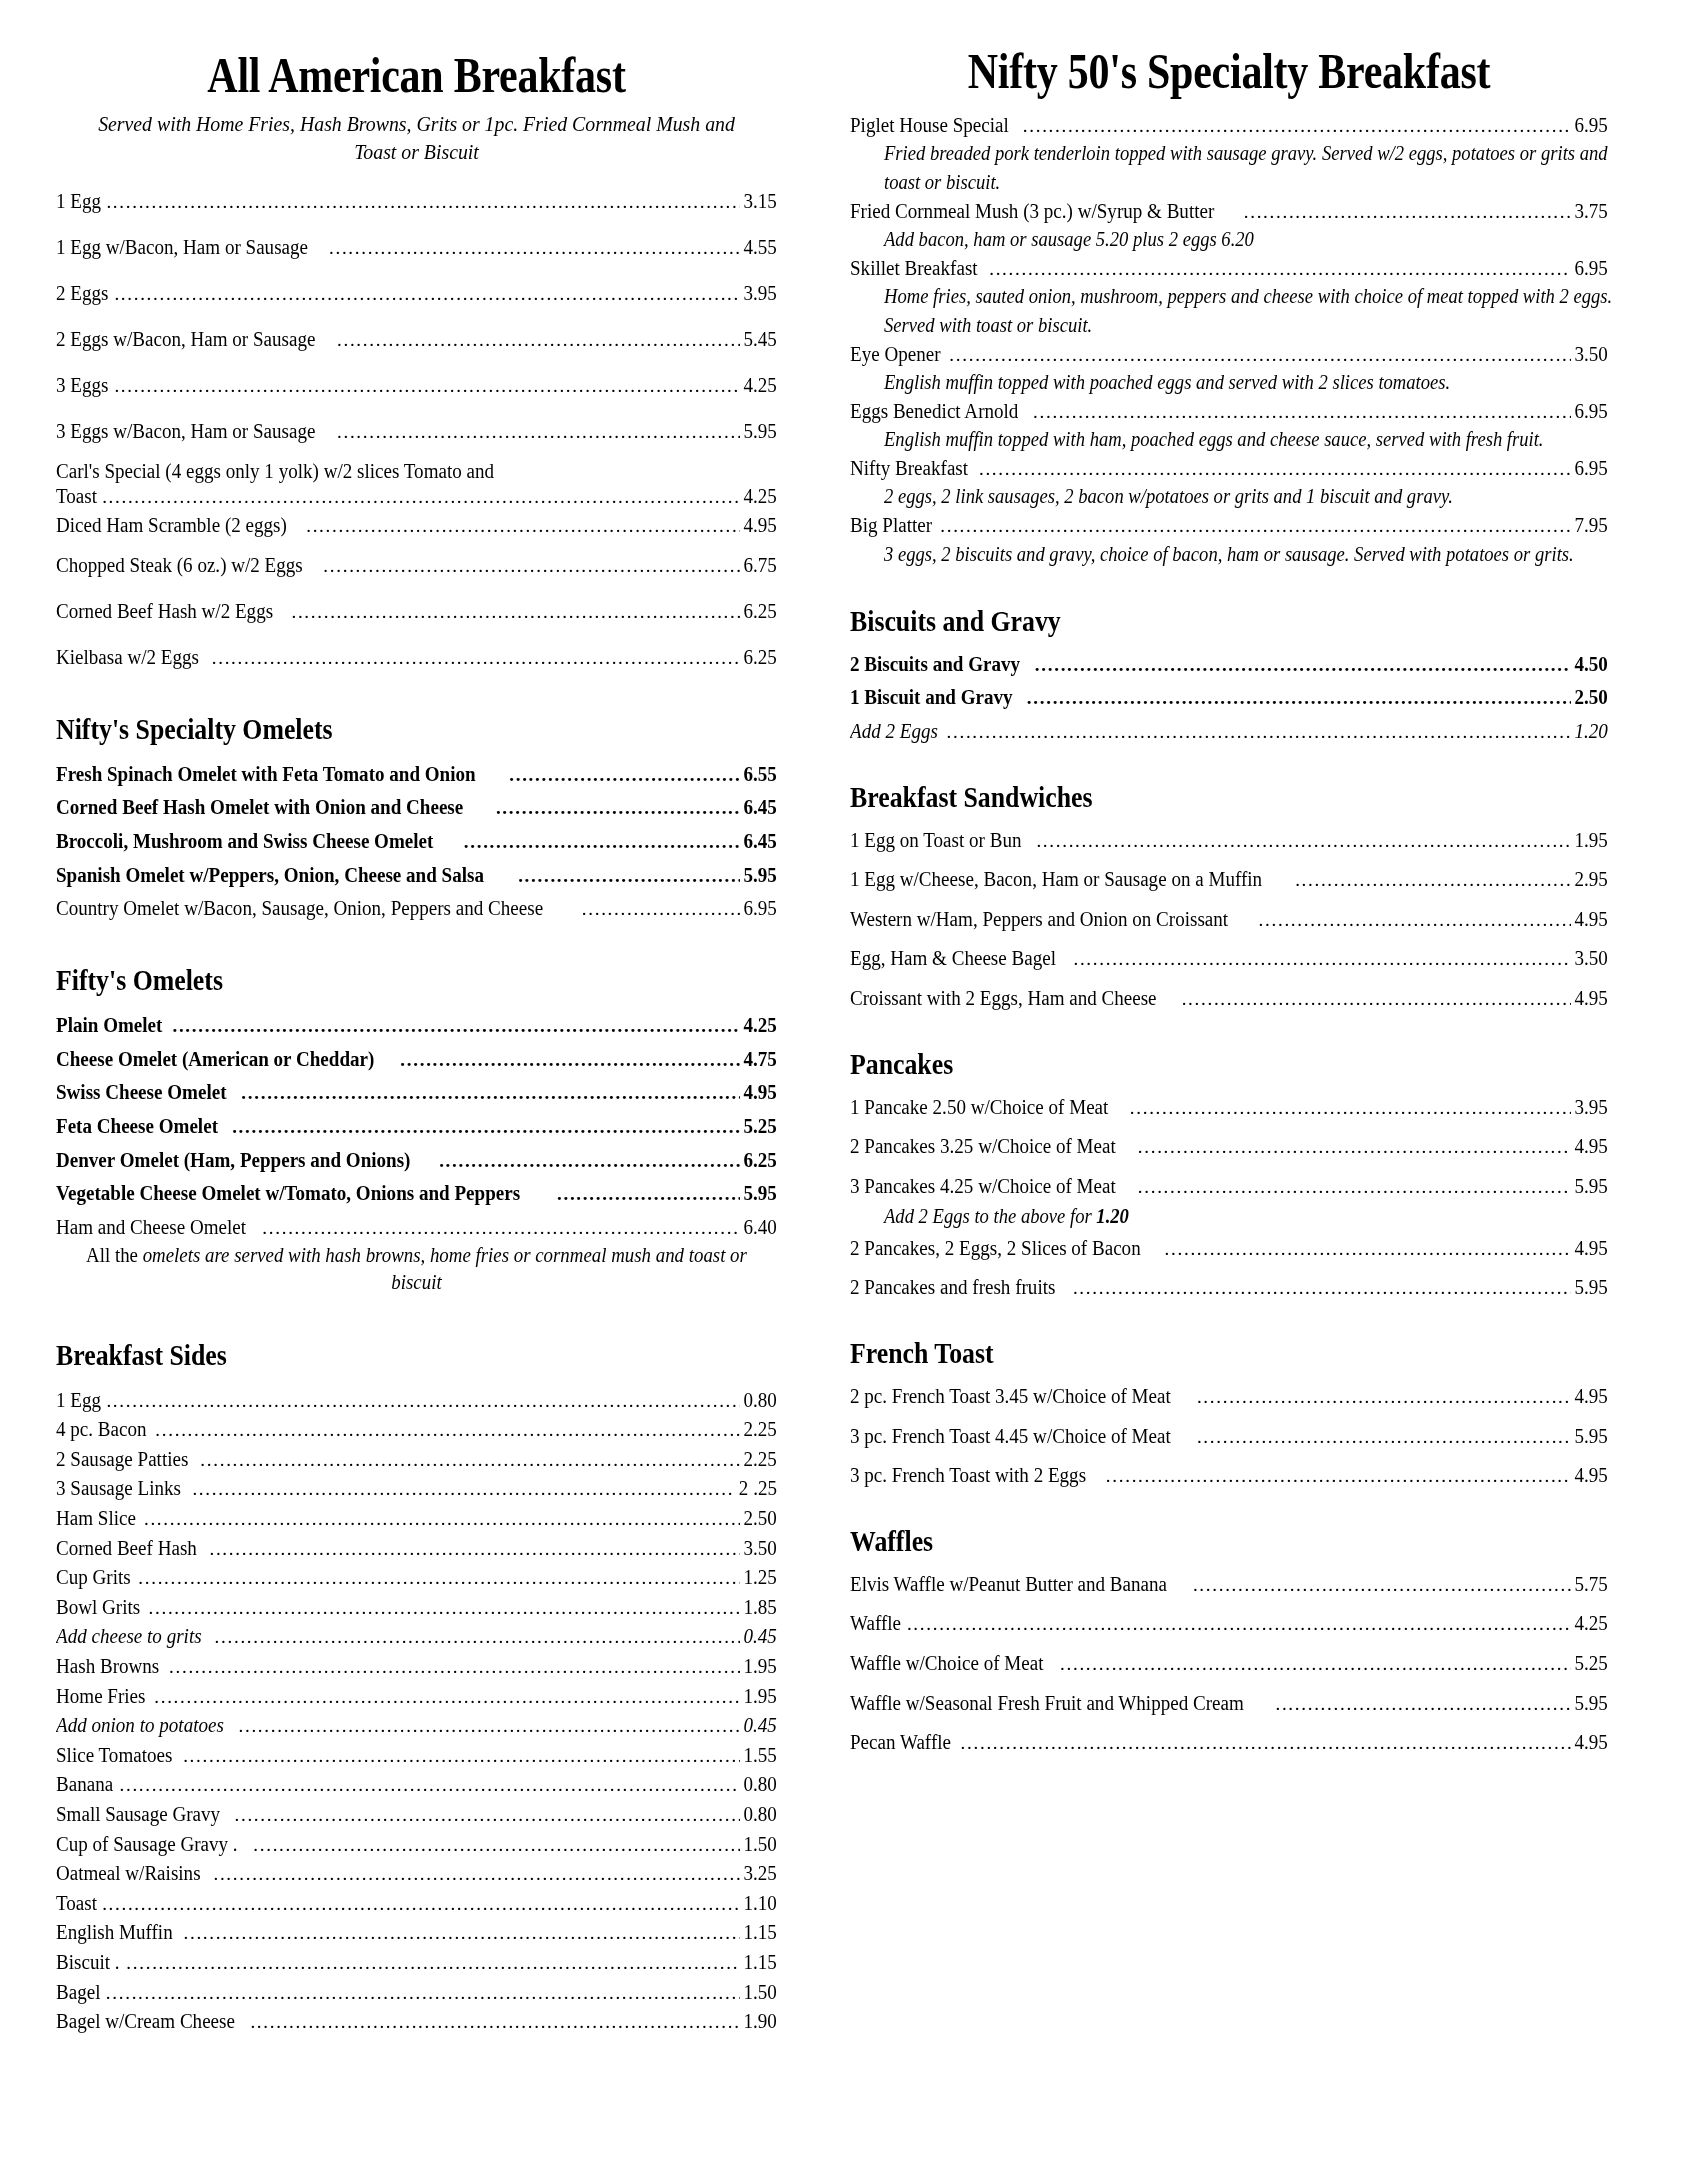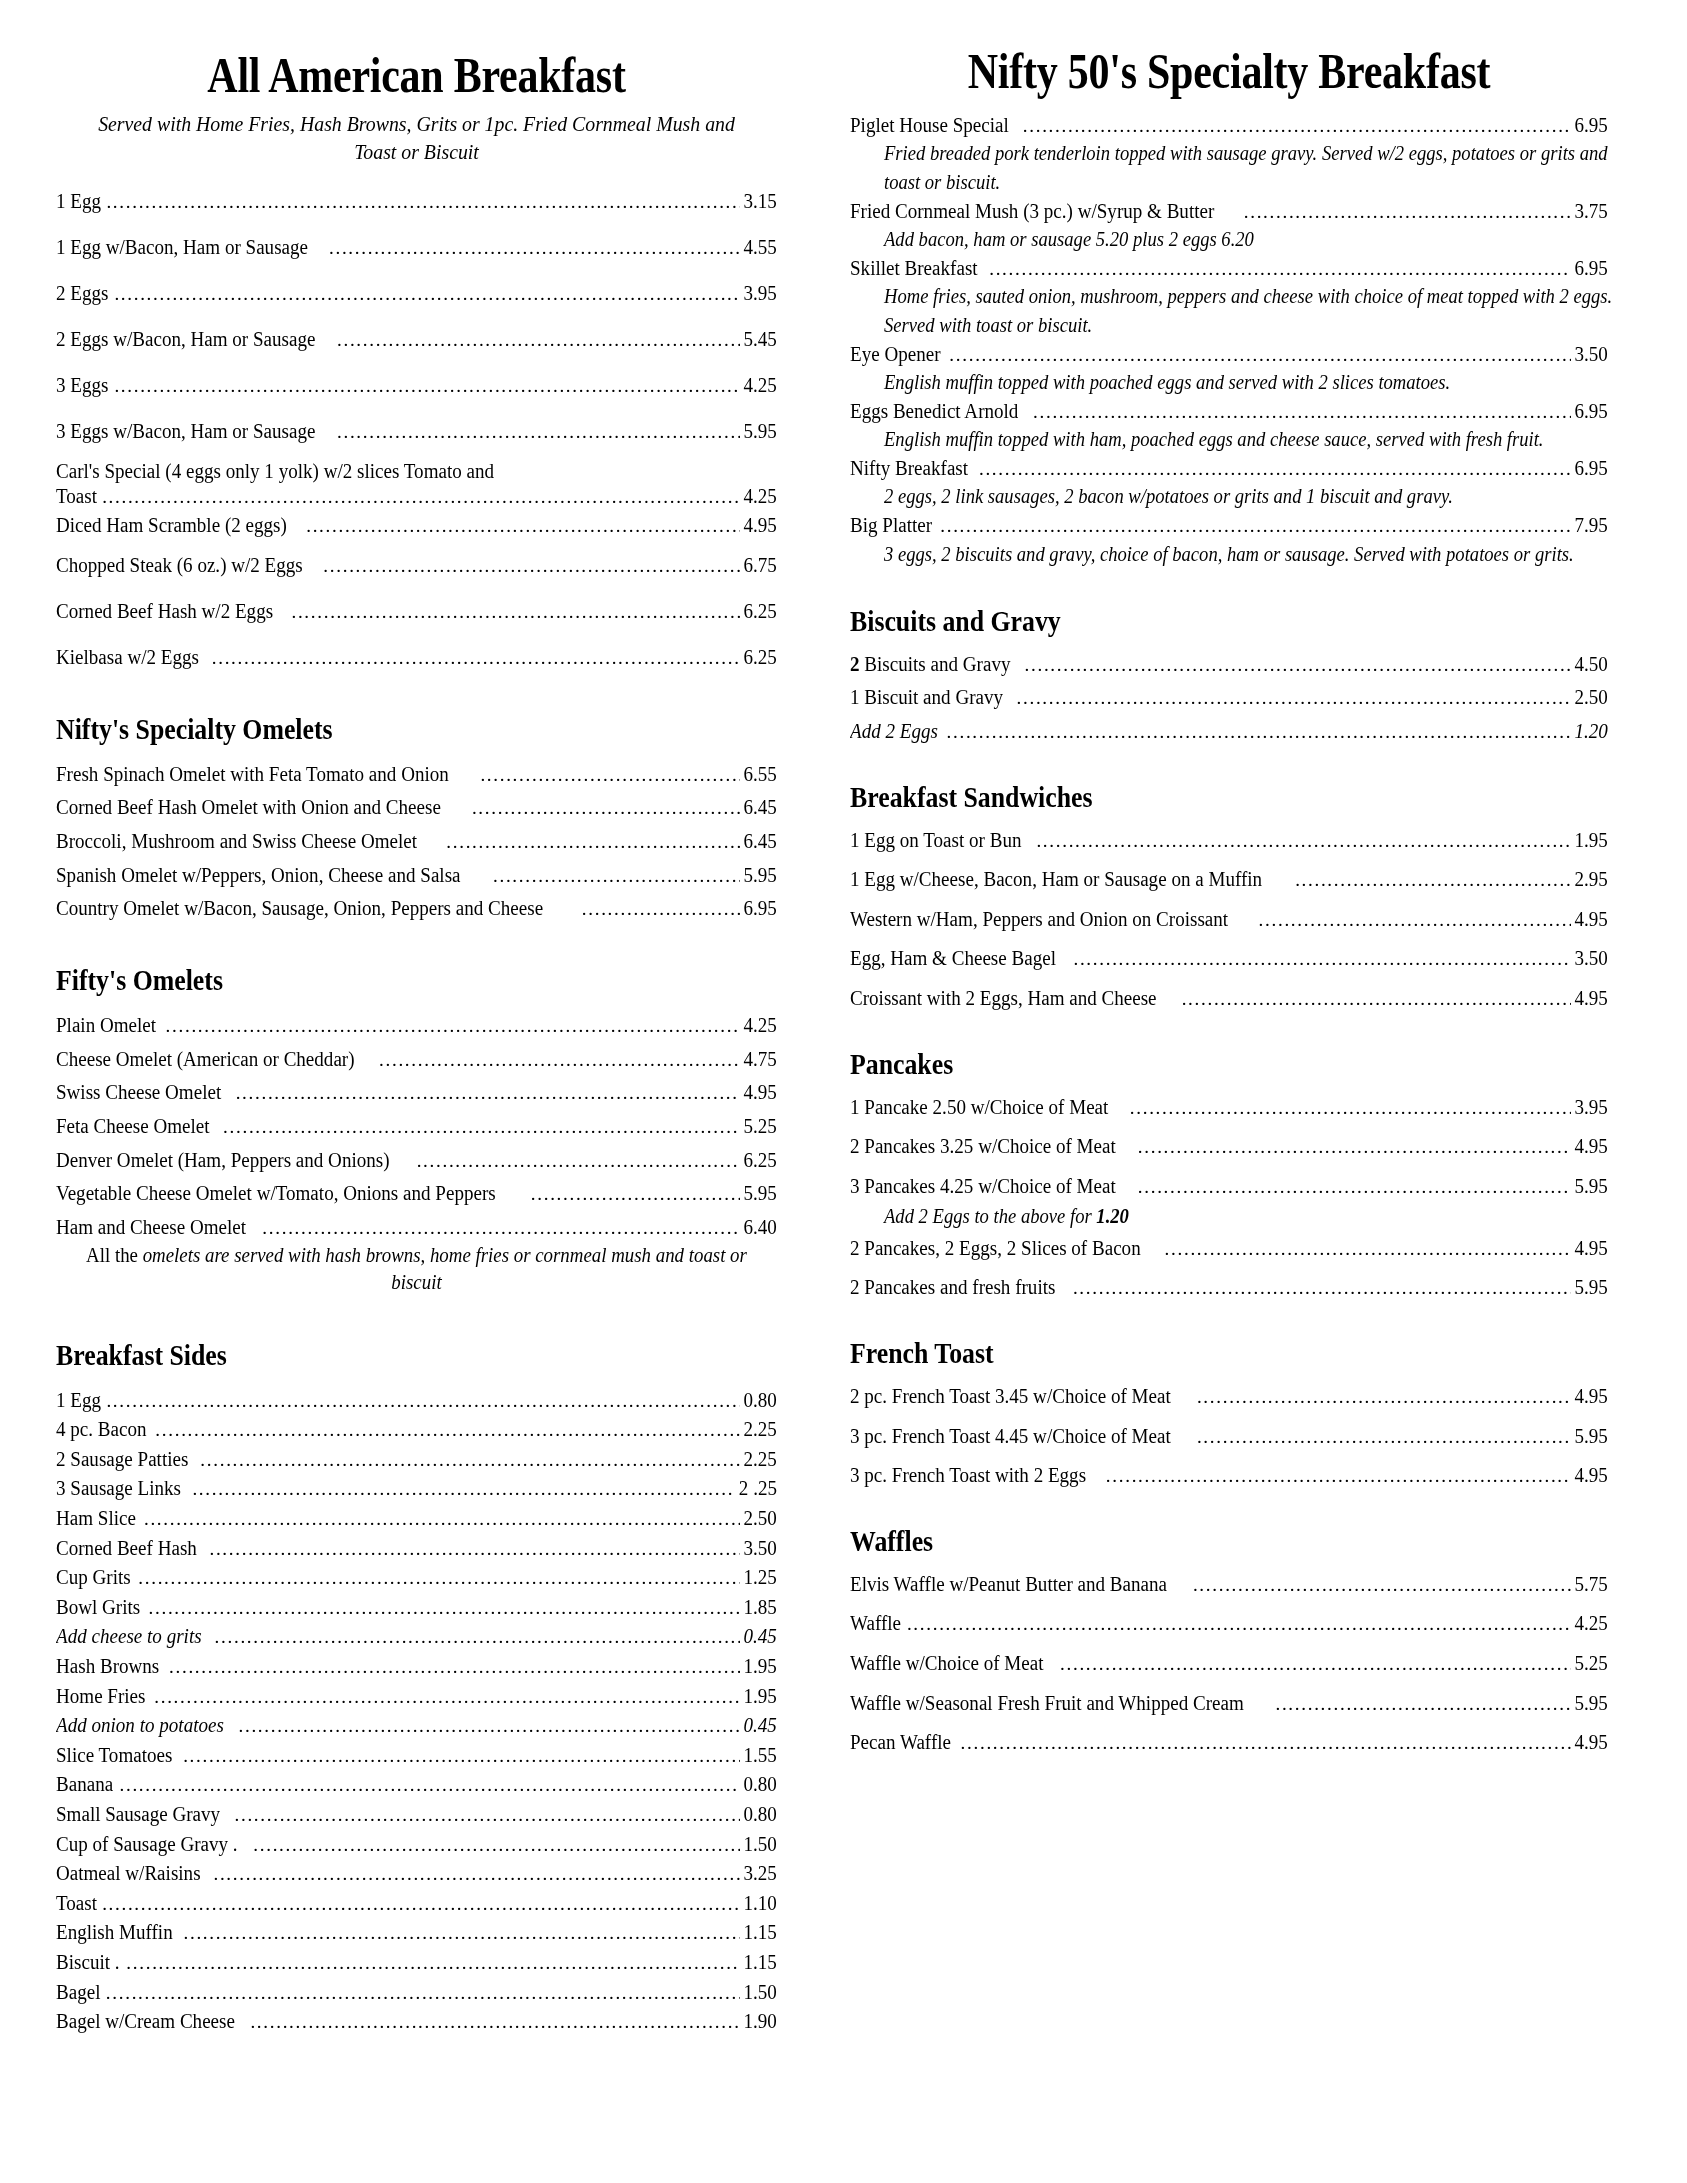--- a/index.html
+++ b/index.html
@@ -112,21 +112,21 @@
     flex: 0 0 auto;
     white-space: nowrap;
     transform: scaleX(0.93);
     transform-origin: right center;
   }
   .ital .nm, .ital .pr { font-style: italic; }
 
   
   .sp-xl  { margin-bottom: 21px; }
   .sp-lg  { margin-bottom: 14.6px; }
-  .sp-md  { margin-bottom: 8.6px; }
+  .sp-md  { margin-bottom: 8.6px; font-weight: bold; }
   .sp-sm  { margin-bottom: 4.6px; }
   .sp-xs  { margin-bottom: 1px; }
   .sp-0   { margin-bottom: 0; }
 
   
   .row-wrap {
     font-size: 20.5px;
     line-height: 1.22;
   }
   .row-wrap .l1 {

